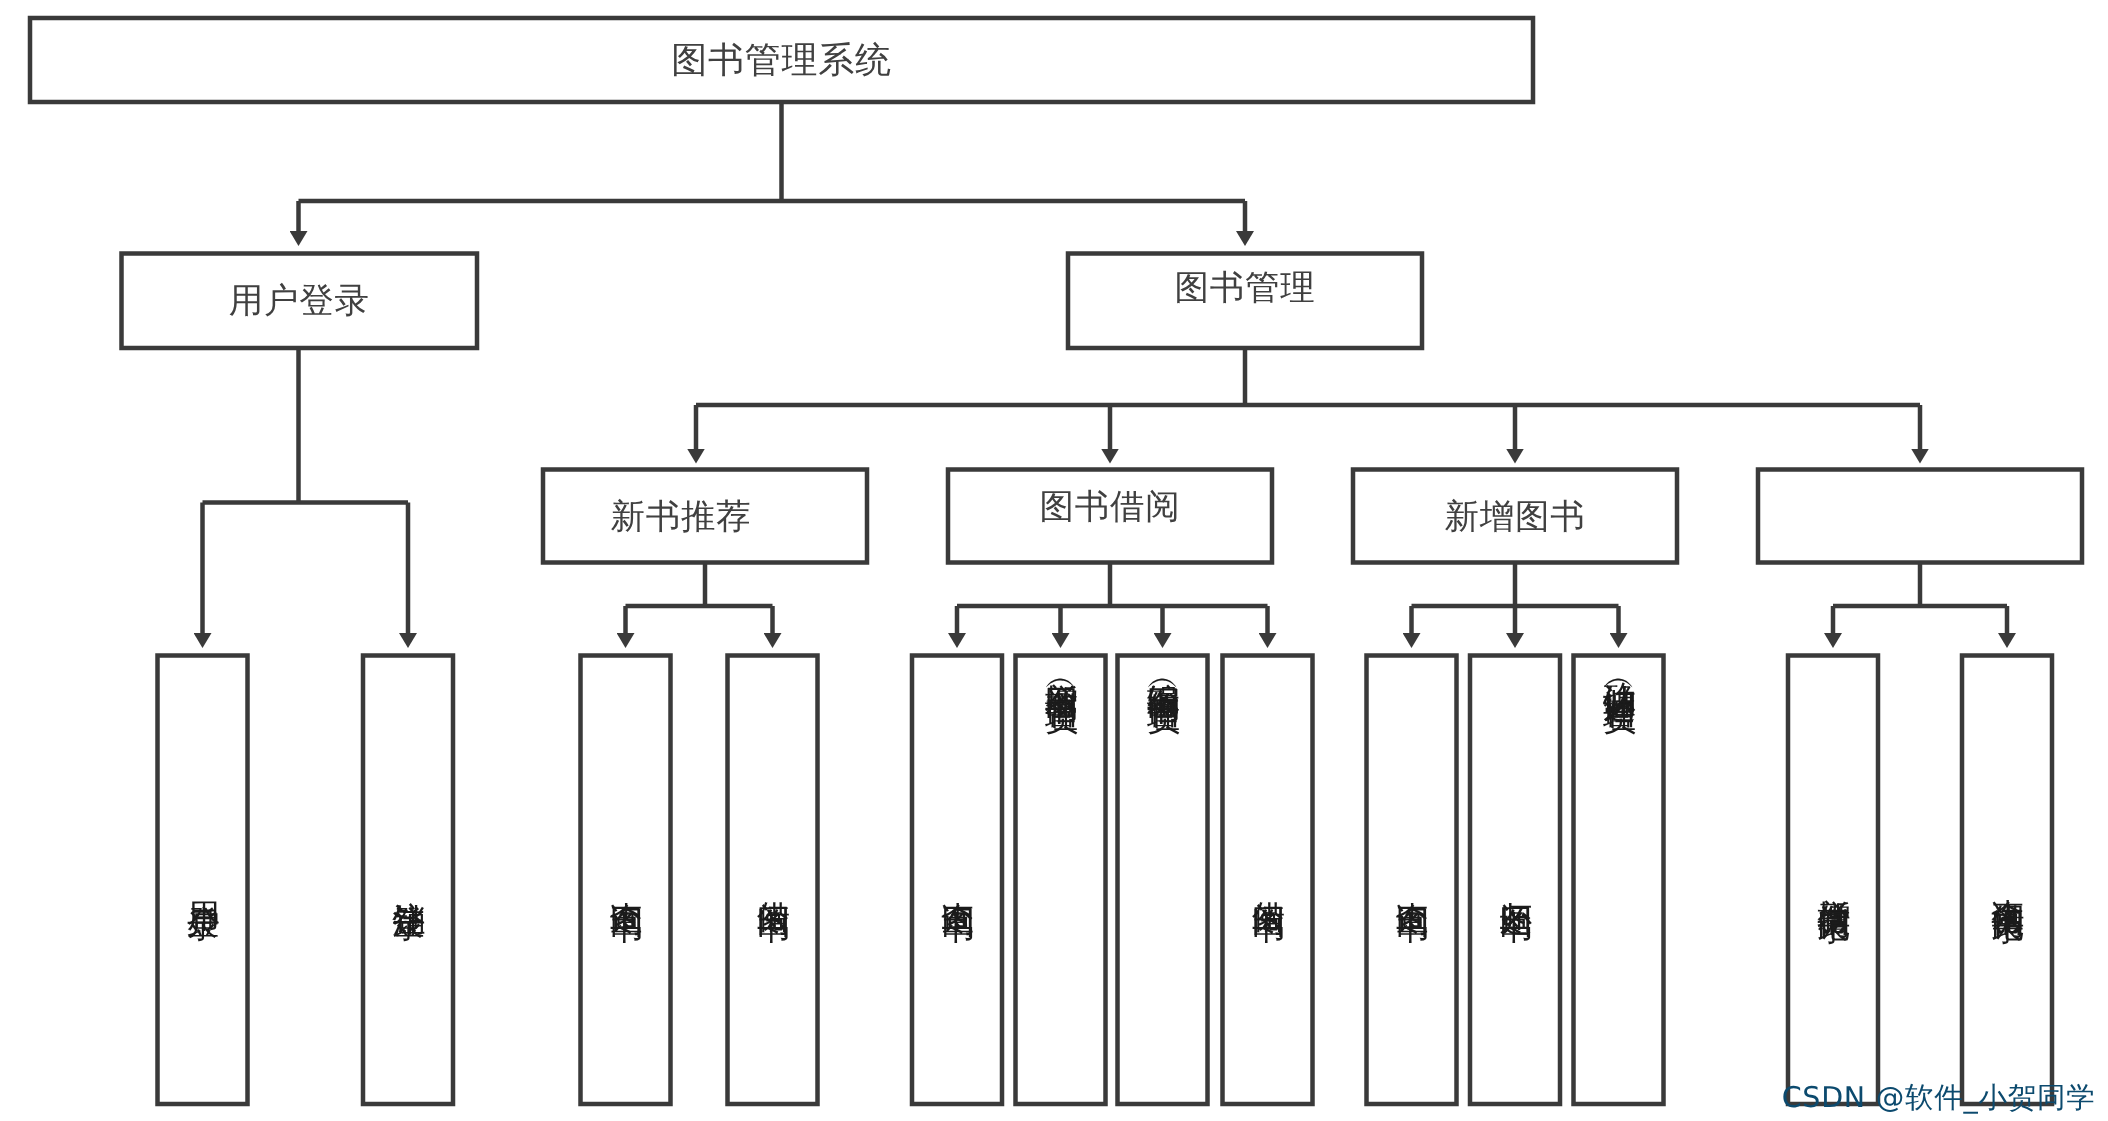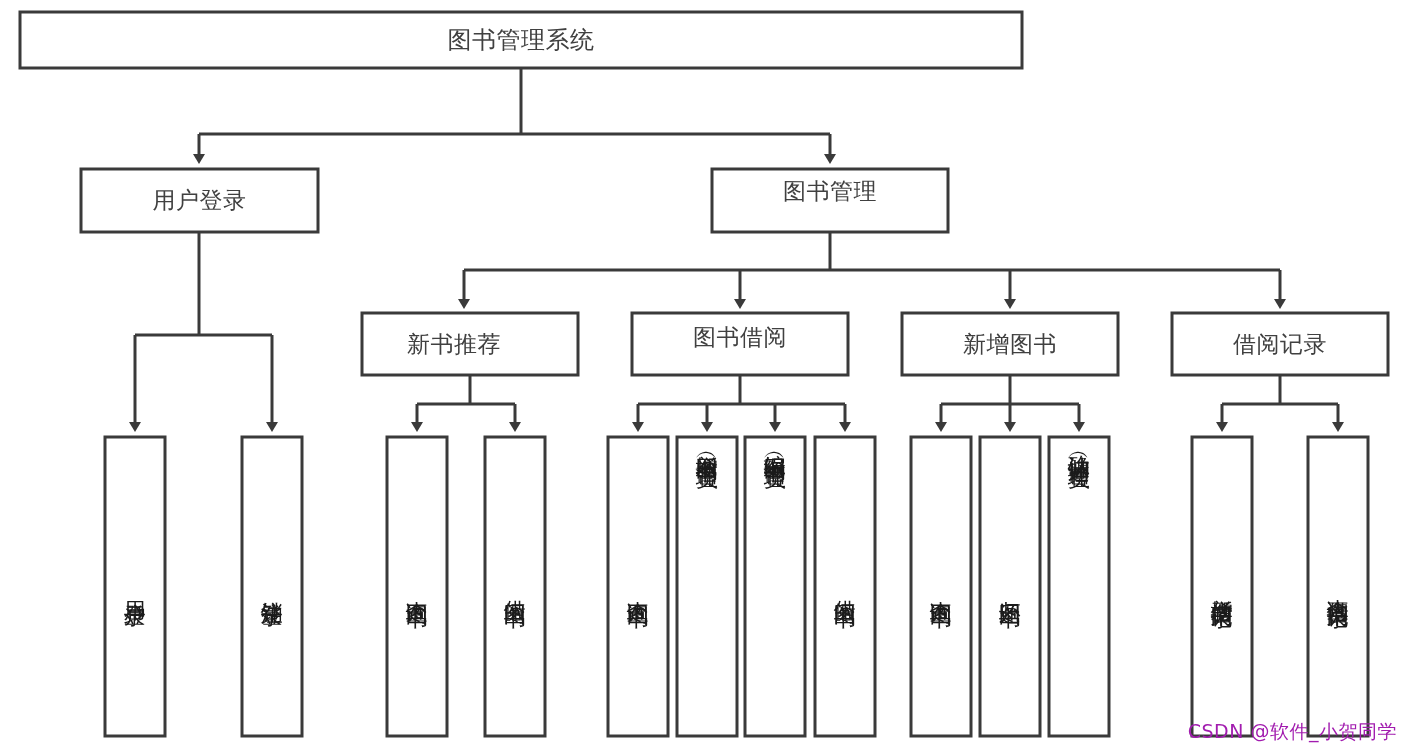--- a/index.html
+++ b/index.html
@@ -75,21 +75,21 @@
   }
   .title-label-text {
     font-size: 24px;
   }
   #watermark {
     position: absolute;
     right: 8px;
     bottom: 2px;
     font-family: "DejaVu Sans", "Liberation Sans", sans-serif;
     font-size: 19px;
-    color: #a21caf;
+    color: #0c4a6e;
     white-space: nowrap;
     letter-spacing: 0.5px;
   }
 </style>
 </head>
 <body>
 
 <div id="diagram-root">
 
   <svg id="tree-svg" viewBox="0 0 1405 747">
@@ -195,23 +195,20 @@
 
   <div class="box-label-wrap" style="left:362px; top:313px; width:184px; height:62px;">
     <span class="box-label-text">新书推荐</span>
   </div>
   <div class="box-label-wrap" style="left:632px; top:313px; width:216px; height:48px;">
     <span class="box-label-text">图书借阅</span>
   </div>
   <div class="box-label-wrap" style="left:902px; top:313px; width:216px; height:62px;">
     <span class="box-label-text">新增图书</span>
   </div>
-  <div class="box-label-wrap" style="left:1172px; top:313px; width:216px; height:62px;">
-    <span class="box-label-text">借阅记录</span>
-  </div>
 
   <div class="leaf-label-wrap" style="left:105px; top:437px; width:60px; height:299px;">
     <span class="leaf-label-text">用户登录</span>
   </div>
   <div class="leaf-label-wrap" style="left:242px; top:437px; width:60px; height:299px;">
     <span class="leaf-label-text">注销登录</span>
   </div>
 
   <div class="leaf-label-wrap" style="left:387px; top:437px; width:60px; height:299px;">
     <span class="leaf-label-text">查询图书</span>

